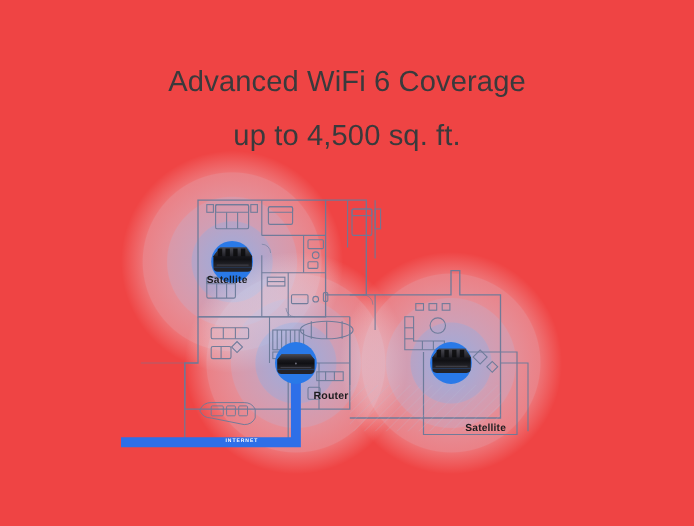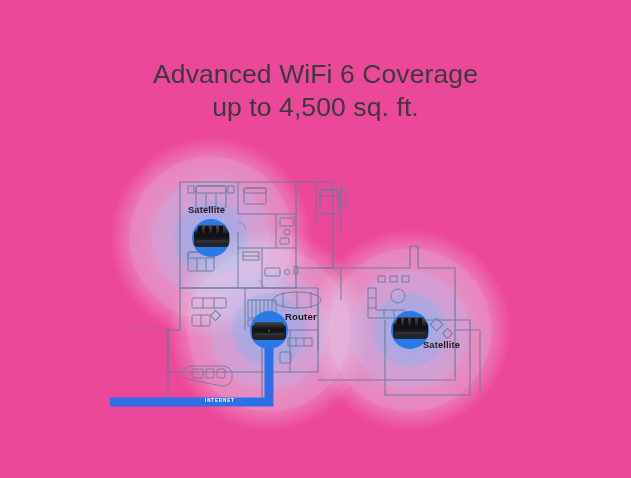--- a/index.html
+++ b/index.html
@@ -15,21 +15,21 @@
     overflow: hidden;
     font-family: "Liberation Sans", sans-serif;
     -webkit-font-smoothing: antialiased;
   }
 
   #stage {
     position: absolute;
     left: 0; top: 0;
     width: 631px;
     height: 478px;
-    background: #ec4899;
+    background: #ef4444;
   }
 
   
   .title-block {
     position: absolute;
     left: 0;
     top: 58px;
     width: 631px;
     text-align: center;
     line-height: 1.24;
@@ -37,41 +37,42 @@
   .title-line {
     display: block;
     font-family: "Liberation Sans", sans-serif;
     font-weight: 300;
     font-size: 26.5px;
     letter-spacing: 0.1px;
     color: #3a3a3c;
     white-space: nowrap;
   }
   .title-line.second {
-    margin-top: 0;
+    margin-top: 16px;
   }
 
   
   #illustration {
     position: absolute;
     left: 0;
     top: 0;
     width: 631px;
     height: 478px;
   }
 
   
   .device-label {
     position: absolute;
     font-family: "Liberation Sans", sans-serif;
     font-weight: 700;
     font-size: 9.3px;
     letter-spacing: 0.15px;
     color: #1c1c1e;
     white-space: nowrap;
+    margin-top: 44px;
   }
   .device-label.sat-a { left: 188px; top: 205px; }
   .device-label.router { left: 285px; top: 311px; font-size: 9.6px; }
   .device-label.sat-b { left: 423px; top: 340px; }
 
   .cable-label {
     position: absolute;
     left: 205px;
     top: 398px;
     font-family: "Liberation Sans", sans-serif;

